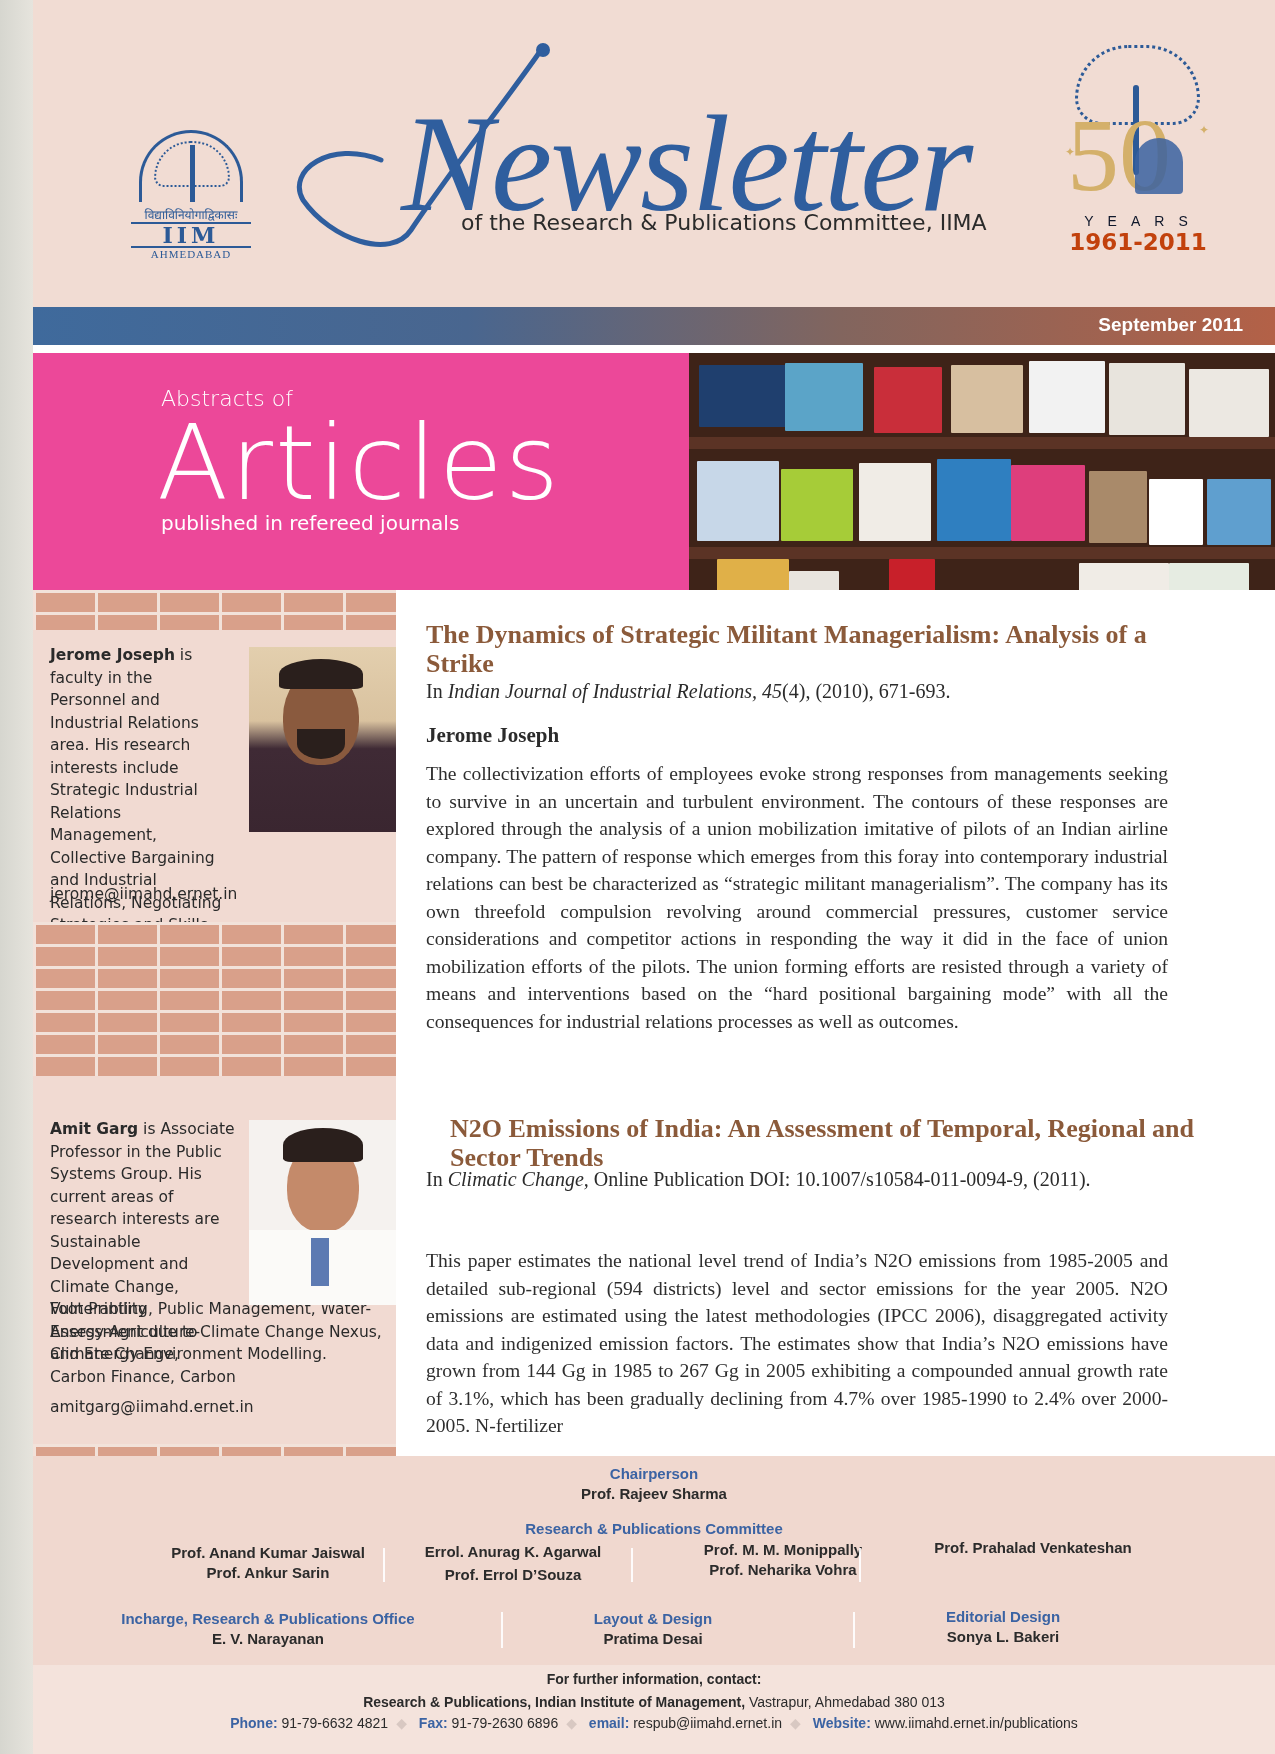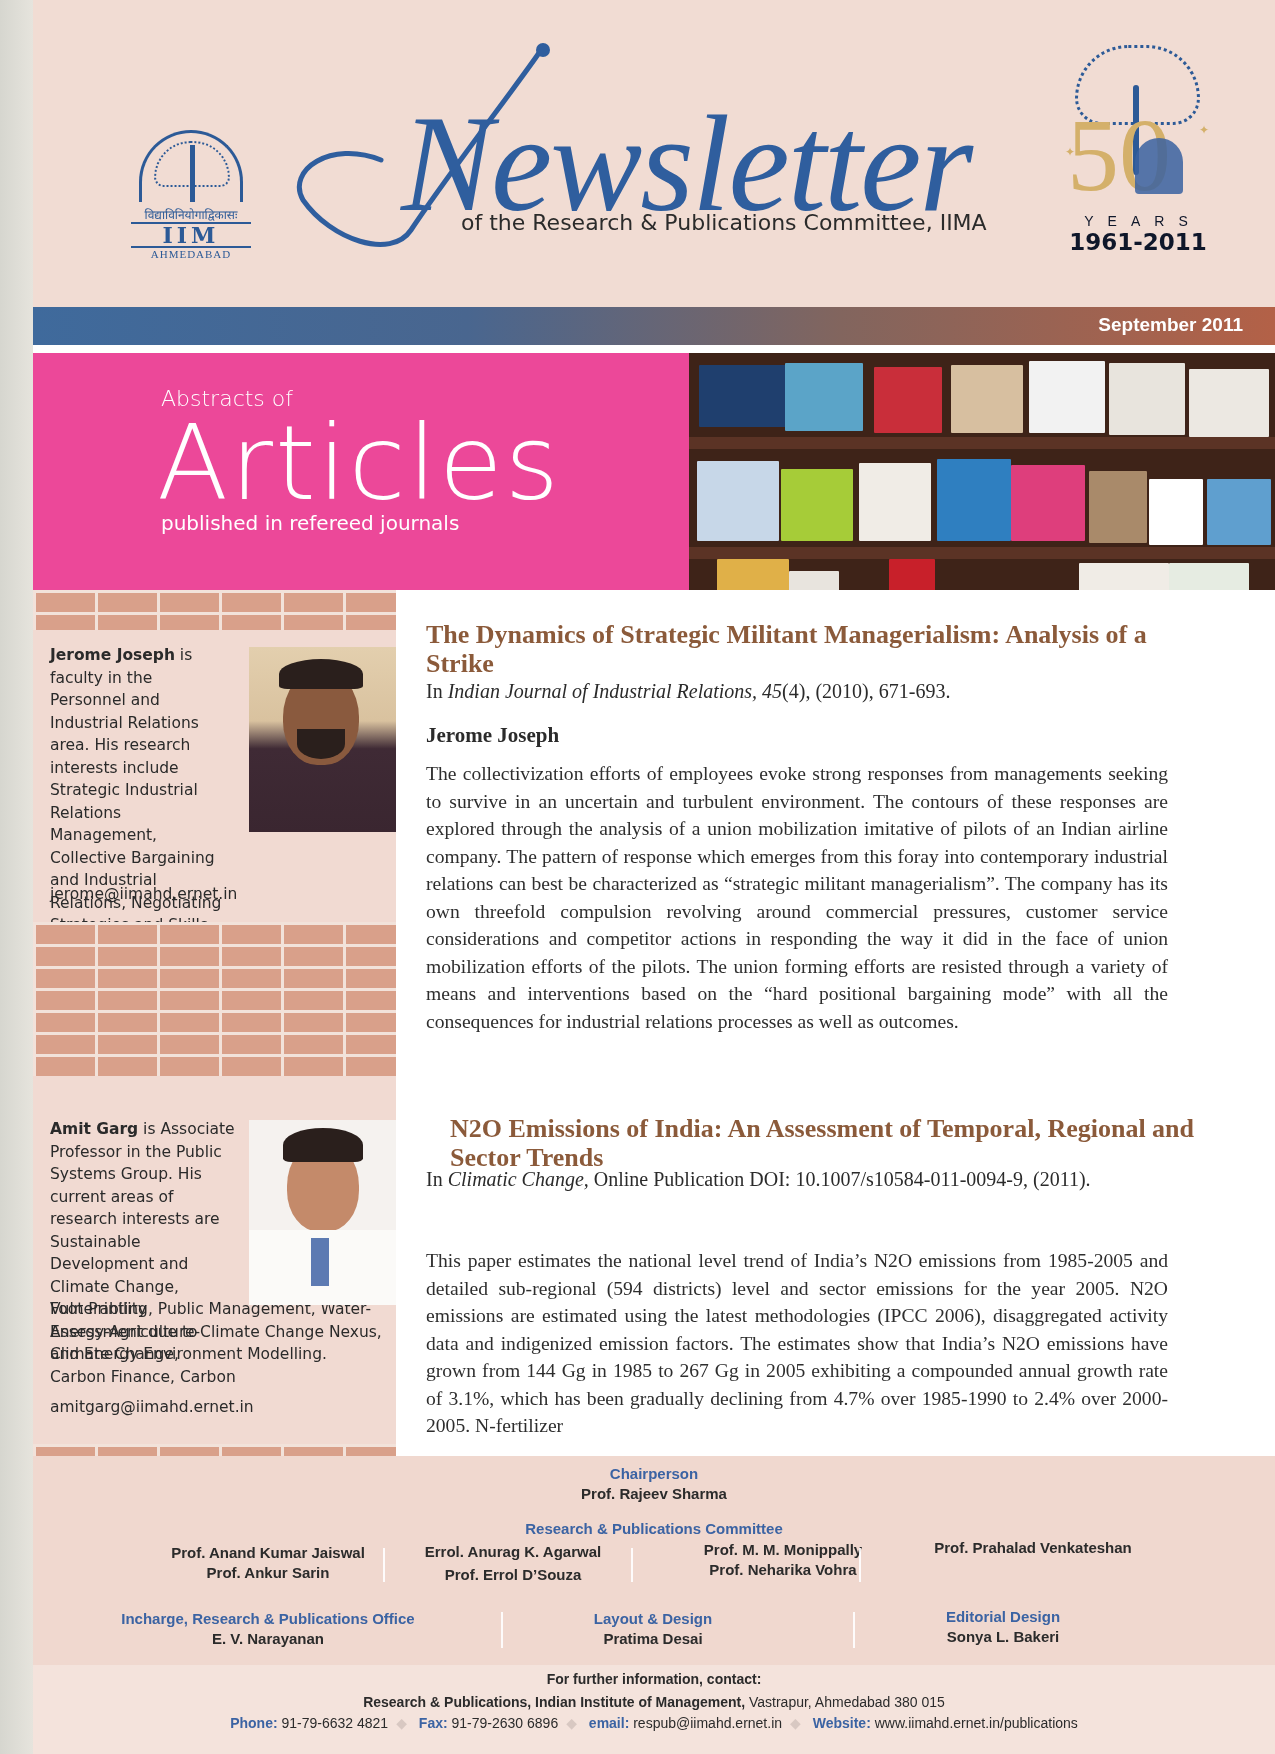--- a/index.html
+++ b/index.html
@@ -25,21 +25,21 @@
   .masthead .swirl { position:absolute; left:0; top:0; }
   .masthead .title { position:absolute; left:110px; top:55px; font-family:"Liberation Serif", serif; font-style:italic; font-size:138px; color:#2f5e9e; letter-spacing:-2px; line-height:1; }
   .masthead .subtitle { position:absolute; left:170px; top:170px; font-size:22px; color:#2b2b2b; font-family:"DejaVu Sans", sans-serif; }
 
   .anniv { position:absolute; left:1030px; top:45px; width:150px; height:220px; }
   .anniv .tree-crown { position:absolute; left:12px; top:0; width:125px; height:80px; border:3px dotted #2c5a97; border-radius:60px 60px 30px 30px; }
   .anniv .trunk { position:absolute; left:70px; top:40px; width:6px; height:90px; background:#2c5a97; border-radius:3px; }
   .anniv .fifty { position:absolute; left:4px; top:58px; font-family:"Liberation Serif", serif; font-size:104px; color:#d4b06a; line-height:1; }
   .anniv .seal { position:absolute; left:72px; top:93px; width:48px; height:56px; background:#3a62a0; border-radius:24px 24px 4px 4px; opacity:.85; }
   .anniv .years { position:absolute; left:10px; top:168px; width:140px; text-align:center; font-size:14px; letter-spacing:14px; color:#0f172a; }
-  .anniv .range { position:absolute; left:0; top:184px; width:150px; text-align:center; font-size:23px; font-weight:bold; color:#0f172a; font-family:"DejaVu Sans", sans-serif; }
+  .anniv .range { position:absolute; left:0; top:184px; width:150px; text-align:center; font-size:23px; font-weight:bold; color:#c2410c; font-family:"DejaVu Sans", sans-serif; }
   .anniv .star { position:absolute; color:#d4b06a; font-size:12px; }
 
   .band { position:absolute; left:0; top:307px; width:1242px; height:38px; background: linear-gradient(90deg,#3f6a9c 0%,#49668f 35%,#82655e 65%,#b36147 100%); }
   .band .date { position:absolute; right:32px; top:7px; color:#ffffff; font-weight:bold; font-size:19px; font-family:"Liberation Sans", sans-serif; }
   .band-gap { position:absolute; left:0; top:345px; width:1242px; height:8px; background:#ffffff; }
 
   .hero { position:absolute; left:0; top:353px; width:1242px; height:237px; background:#ec4899; overflow:hidden; }
   .hero .abs { position:absolute; left:128px; top:33px; color:#fff; font-size:22px; font-family:"DejaVu Sans", sans-serif; font-weight:300; }
   .hero .art { position:absolute; left:124px; top:48px; color:#fff; font-size:104px; font-family:"DejaVu Sans", sans-serif; font-weight:300; letter-spacing:2px; line-height:1.2; }
   .hero .pub { position:absolute; left:128px; top:158px; color:#fff; font-size:20px; font-family:"DejaVu Sans", sans-serif; }
@@ -231,21 +231,21 @@
     <div class="nm" style="left:85px;top:173px;width:300px;">E. V. Narayanan</div>
     <div class="sep" style="left:468px;top:156px;height:36px;"></div>
     <div class="lbl" style="left:470px;top:154px;width:300px;">Layout &amp; Design</div>
     <div class="nm" style="left:470px;top:173px;width:300px;">Pratima Desai</div>
     <div class="sep" style="left:820px;top:156px;height:36px;"></div>
     <div class="lbl" style="left:820px;top:152px;width:300px;">Editorial Design</div>
     <div class="nm" style="left:820px;top:171px;width:300px;">Sonya L. Bakeri</div>
 
     <div class="contact">
       <div class="row" style="top:6px;font-weight:bold;">For further information, contact:</div>
-      <div class="row" style="top:29px;"><b>Research &amp; Publications, Indian Institute of Management,</b><span> Vastrapur,  Ahmedabad 380 015</span></div>
+      <div class="row" style="top:29px;"><b>Research &amp; Publications, Indian Institute of Management,</b><span> Vastrapur,  Ahmedabad 380 013</span></div>
       <div class="row" style="top:50px;">
         <span class="blue">Phone:</span><span> 91-79-6632 4821</span><span class="dot">◆</span>
         <span class="blue">Fax:</span><span> 91-79-2630 6896</span><span class="dot">◆</span>
         <span class="blue">email:</span><span> respub@iimahd.ernet.in</span><span class="dot">◆</span>
         <span class="blue">Website:</span><span> www.iimahd.ernet.in/publications</span>
       </div>
     </div>
   </div>
 </div>
 

